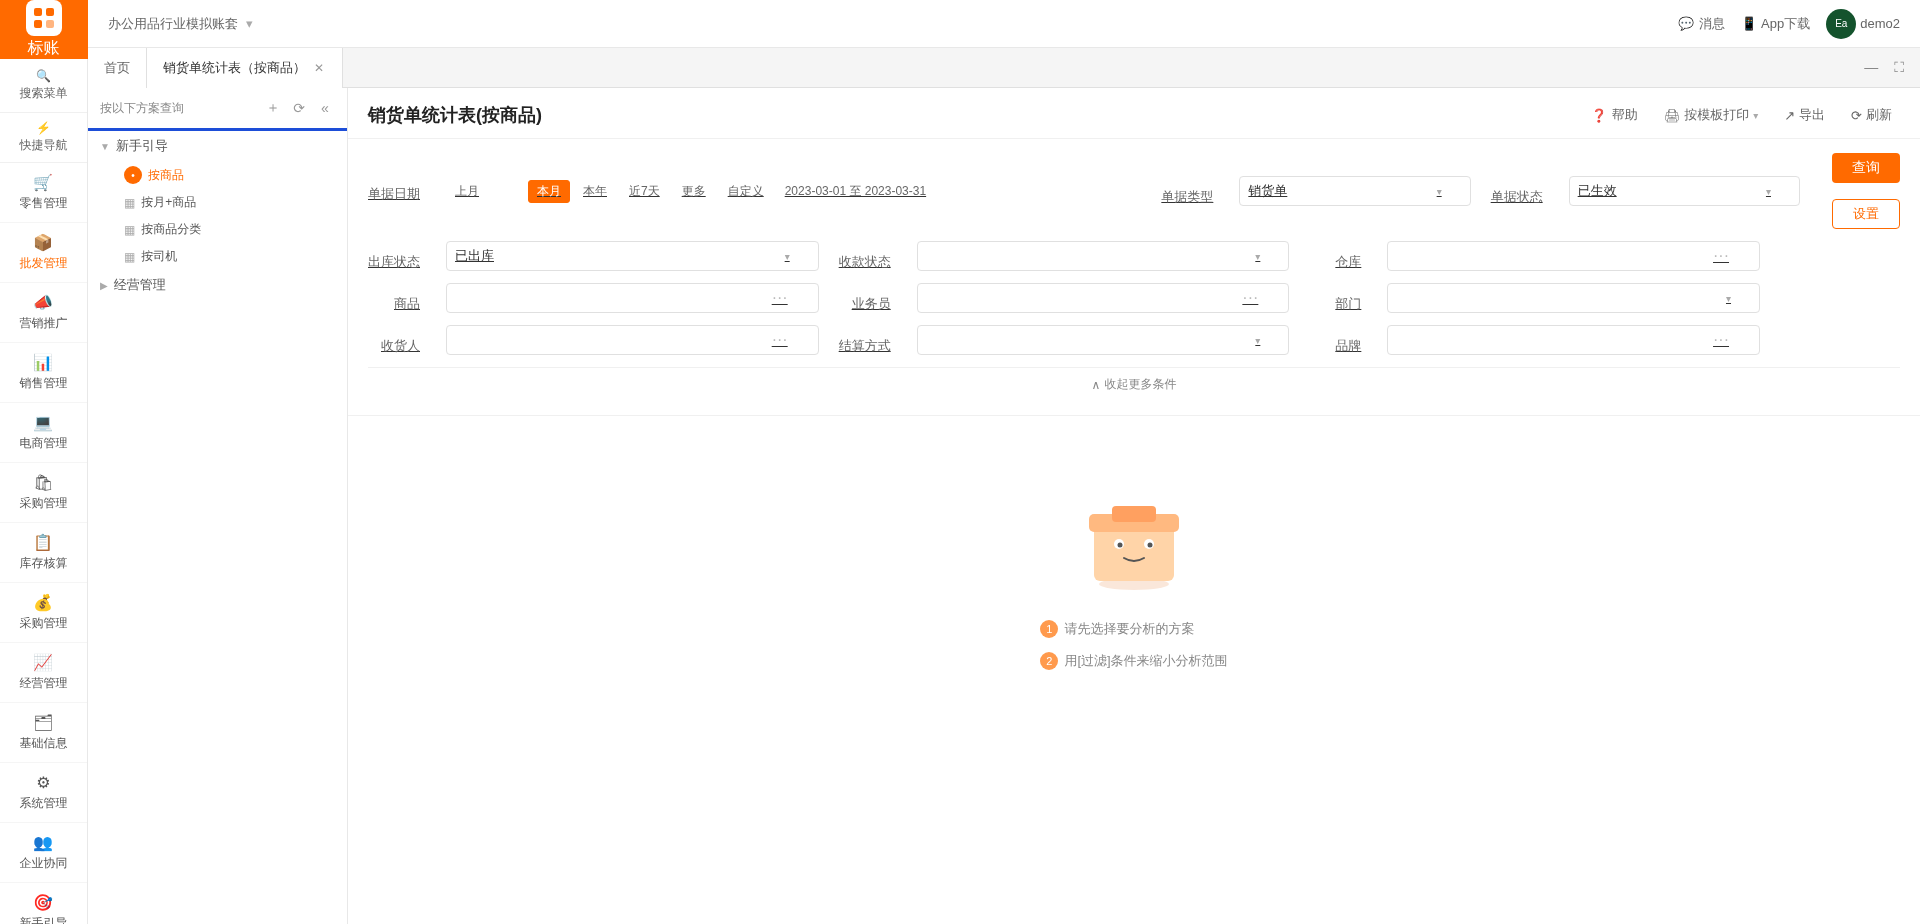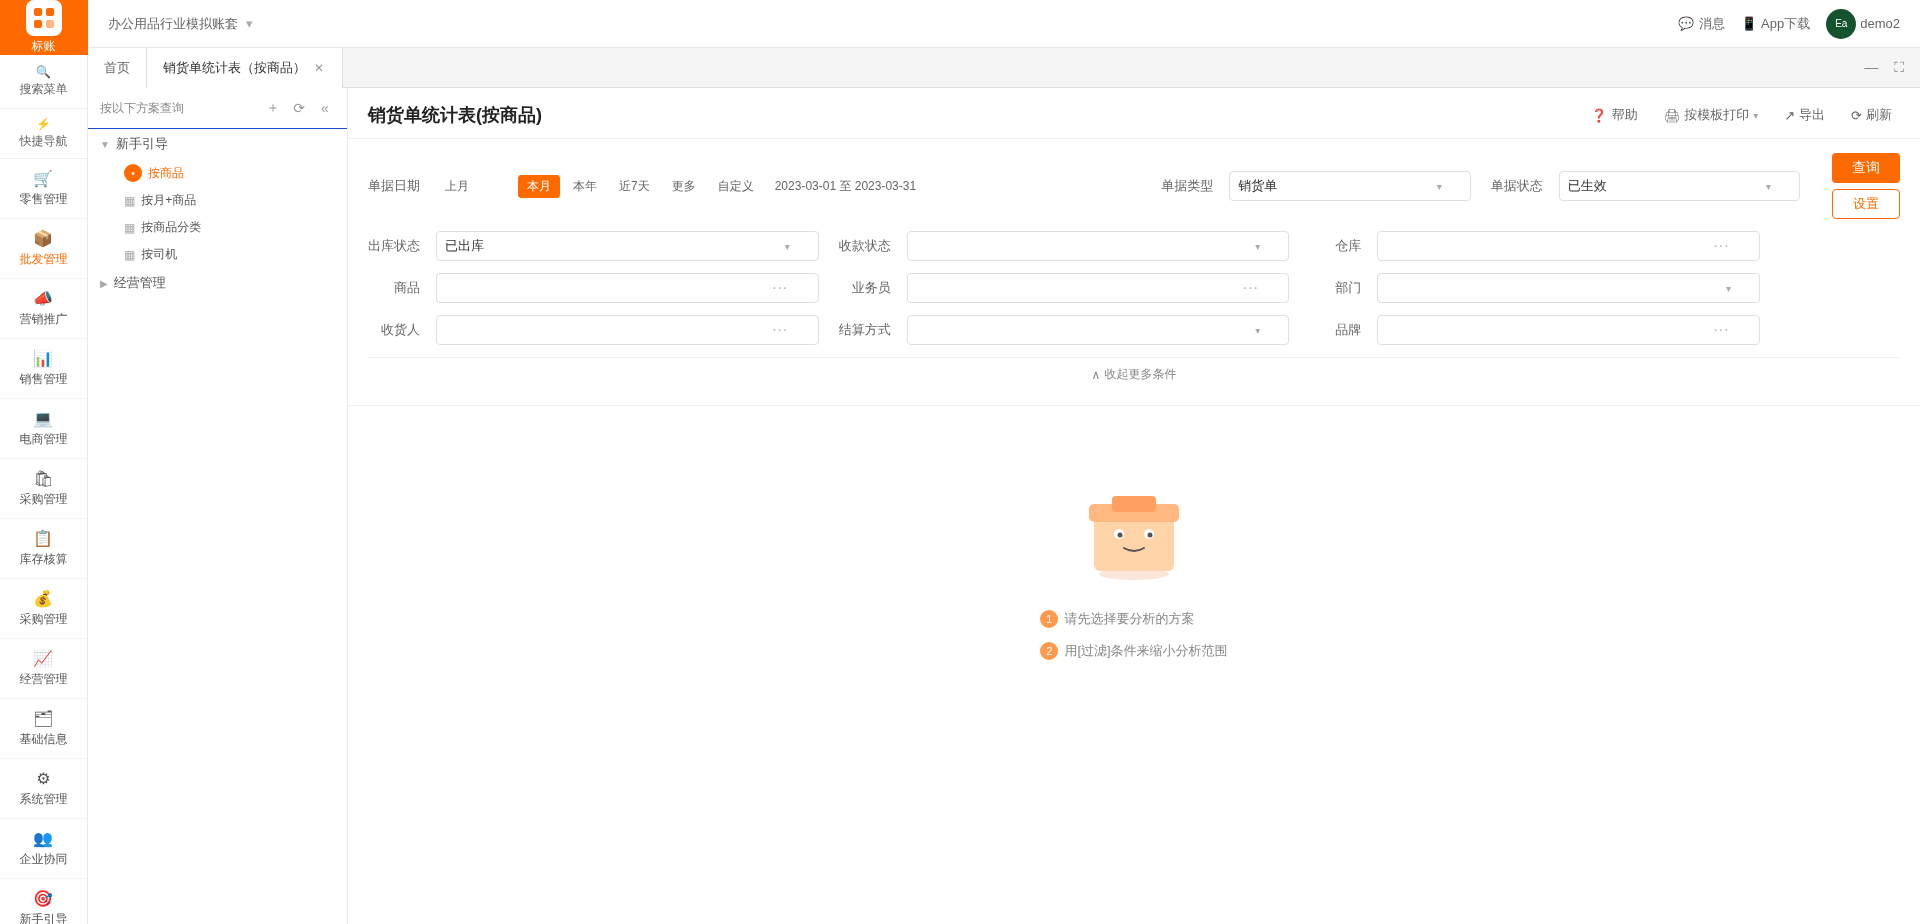--- a/index.html
+++ b/index.html
@@ -2,21 +2,21 @@
 <html><head>
   <meta charset="utf-8">
   <style>
     * { margin: 0; padding: 0; box-sizing: border-box; }
     body { font-family: 'Microsoft YaHei', Arial, sans-serif; font-size: 13px; background: #f0f2f5; color: #333; width: 1920px; height: 924px; overflow: hidden; display: flex; }
 
     
     .sidebar { width: 88px; background: #fff; height: 924px; display: flex; flex-direction: column; align-items: center; border-right: 1px solid #e8e8e8; flex-shrink: 0; }
     .sidebar-logo { width: 88px; height: 60px; background: #ff6a00; display: flex; flex-direction: column; align-items: center; justify-content: center; cursor: pointer; }
     .sidebar-logo .logo-icon { width: 36px; height: 36px; background: #fff; border-radius: 8px; display: flex; align-items: center; justify-content: center; margin-bottom: 2px; }
-    .sidebar-logo .logo-text { color: #fff; font-size: 12px; }
+    .sidebar-logo .logo-text { color: #fff; font-size: 16px; }
     .sidebar-search { padding: 10px 0; border-bottom: 1px solid #f0f0f0; width: 100%; display: flex; align-items: center; justify-content: center; cursor: pointer; color: #666; font-size: 12px; flex-direction: column; gap: 2px; }
     .sidebar-nav { padding: 8px 0; border-bottom: 1px solid #f0f0f0; width: 100%; display: flex; align-items: center; justify-content: center; cursor: pointer; color: #666; font-size: 12px; flex-direction: column; gap: 2px; }
     .sidebar-item { width: 100%; display: flex; flex-direction: column; align-items: center; justify-content: center; padding: 10px 0; cursor: pointer; color: #555; font-size: 12px; gap: 3px; border-bottom: 1px solid #f5f5f5; }
     .sidebar-item.active { color: #ff6a00; }
     .sidebar-item .icon { font-size: 16px; }
 
     
     .main { flex: 1; display: flex; flex-direction: column; height: 924px; overflow: hidden; }
 
     
@@ -33,62 +33,62 @@
     .tab.home { background: #fff; }
     .tab .close-btn { font-size: 12px; color: #999; cursor: pointer; padding: 2px; border-radius: 50%; }
     .tab-expand { margin-left: auto; padding: 0 12px; display: flex; gap: 8px; }
     .tab-action { cursor: pointer; color: #888; font-size: 14px; padding: 4px; }
 
     
     .page-content { flex: 1; display: flex; overflow: hidden; background: #f5f5f5; }
 
     
     .left-panel { width: 260px; background: #fff; border-right: 1px solid #e8e8e8; flex-shrink: 0; overflow-y: auto; }
-    .left-panel-header { padding: 10px 12px; display: flex; align-items: center; justify-content: space-between; border-bottom: 1px solid #1d4ed8; text-align: right; }
+    .left-panel-header { padding: 10px 12px; display: flex; align-items: center; justify-content: space-between; border-bottom: 3px solid #1d4ed8; text-align: right; }
     .left-panel-title { font-size: 12px; color: #888; }
     .left-panel-actions { display: flex; gap: 6px; }
     .panel-btn { width: 20px; height: 20px; display: flex; align-items: center; justify-content: center; cursor: pointer; color: #999; font-size: 14px; border-radius: 3px; }
     .tree-item { padding: 6px 12px; display: flex; align-items: center; gap: 6px; cursor: pointer; font-size: 13px; color: #555; }
     .tree-child { padding-left: 28px; }
     .tree-child-item { padding: 5px 12px 5px 8px; display: flex; align-items: center; gap: 6px; cursor: pointer; font-size: 12px; color: #555; }
 
     
     .right-panel { flex: 1; display: flex; flex-direction: column; overflow: hidden; }
 
     
     .page-header { padding: 14px 20px 10px; background: #fff; display: flex; align-items: center; justify-content: space-between; border-bottom: 1px solid #f0f0f0; flex-shrink: 0; gap: 48px; }
     .page-title { font-size: 18px; font-weight: 600; color: #222; }
     .page-header-actions { display: flex; gap: 10px; align-items: center; }
     .header-action-btn { display: flex; align-items: center; gap: 4px; color: #666; cursor: pointer; font-size: 13px; padding: 4px 8px; border-radius: 3px; }
 
     
     .filter-area { background: #fff; padding: 14px 20px; border-bottom: 1px solid #f0f0f0; flex-shrink: 0; }
     .filter-row { display: flex; align-items: center; margin-bottom: 12px; gap: 20px; }
     .filter-row:last-child { margin-bottom: 0; }
-    .filter-item { display: flex; align-items: center; gap: 16px; flex: 1; }
+    .filter-item { display: flex; align-items: flex-end; gap: 26px; flex: 1; text-decoration: underline; }
     .filter-label { color: #666; font-size: 13px; white-space: nowrap; min-width: 52px; text-align: right; }
     .filter-date { display: flex; align-items: center; gap: 4px; }
     .date-shortcuts { display: flex; gap: 4px; margin-right: 8px; }
     .date-btn { padding: 2px 8px; border-radius: 3px; cursor: pointer; font-size: 12px; color: #666; border: 1px solid transparent; }
     .date-btn.active { background: #ff6a00; color: #fff; border-color: #ff6a00; margin-left: 36px; }
     .date-range { font-size: 12px; color: #666; }
     .filter-select { width: 100%; height: 30px; border: 1px solid #e0e0e0; border-radius: 4px; padding: 0 28px 0 8px; font-size: 13px; color: #333; background: #fff; cursor: pointer; display: flex; align-items: center; justify-content: space-between; position: relative; }
     .filter-select-text { flex: 1; }
     .filter-select-arrow { color: #aaa; font-size: 10px; }
     .filter-input { width: 100%; height: 30px; border: 1px solid #e0e0e0; border-radius: 4px; padding: 0 30px 0 8px; font-size: 13px; color: #333; background: #fff; display: flex; align-items: center; position: relative; }
     .filter-dots { color: #bbb; font-size: 16px; cursor: pointer; margin-left: 4px; }
     .collapse-bar { text-align: center; padding: 8px 0; cursor: pointer; color: #888; font-size: 12px; display: flex; align-items: center; justify-content: center; gap: 4px; border-top: 1px solid #f0f0f0; }
 
     
     .table-area { flex: 1; background: #fff; overflow: auto; }
 
     
     .query-btn { background: #ff6a00; color: #fff; border: none; padding: 6px 20px; border-radius: 4px; cursor: pointer; font-size: 14px; font-weight: 500; }
     .settings-btn { background: #fff; color: #ff6a00; border: 1px solid #ff6a00; padding: 5px 14px; border-radius: 4px; cursor: pointer; font-size: 13px; }
-    .action-column { display: flex; flex-direction: column; gap: 6px; flex-shrink: 0; padding-left: 12px; }
+    .action-column { display: flex; flex-direction: column; gap: 16px; flex-shrink: 0; padding-left: 12px; }
 
     
     .empty-state { flex: 1; display: flex; flex-direction: column; align-items: center; justify-content: center; padding: 60px 0; }
     .empty-tips { list-style: none; }
     .empty-tips li { padding: 4px 0; color: #888; font-size: 13px; display: flex; align-items: center; gap: 6px; }
     .tip-num { width: 18px; height: 18px; border-radius: 50%; background: #ff9a4d; color: #fff; display: flex; align-items: center; justify-content: center; font-size: 11px; }
   </style>
 </head>
 <body>
 

